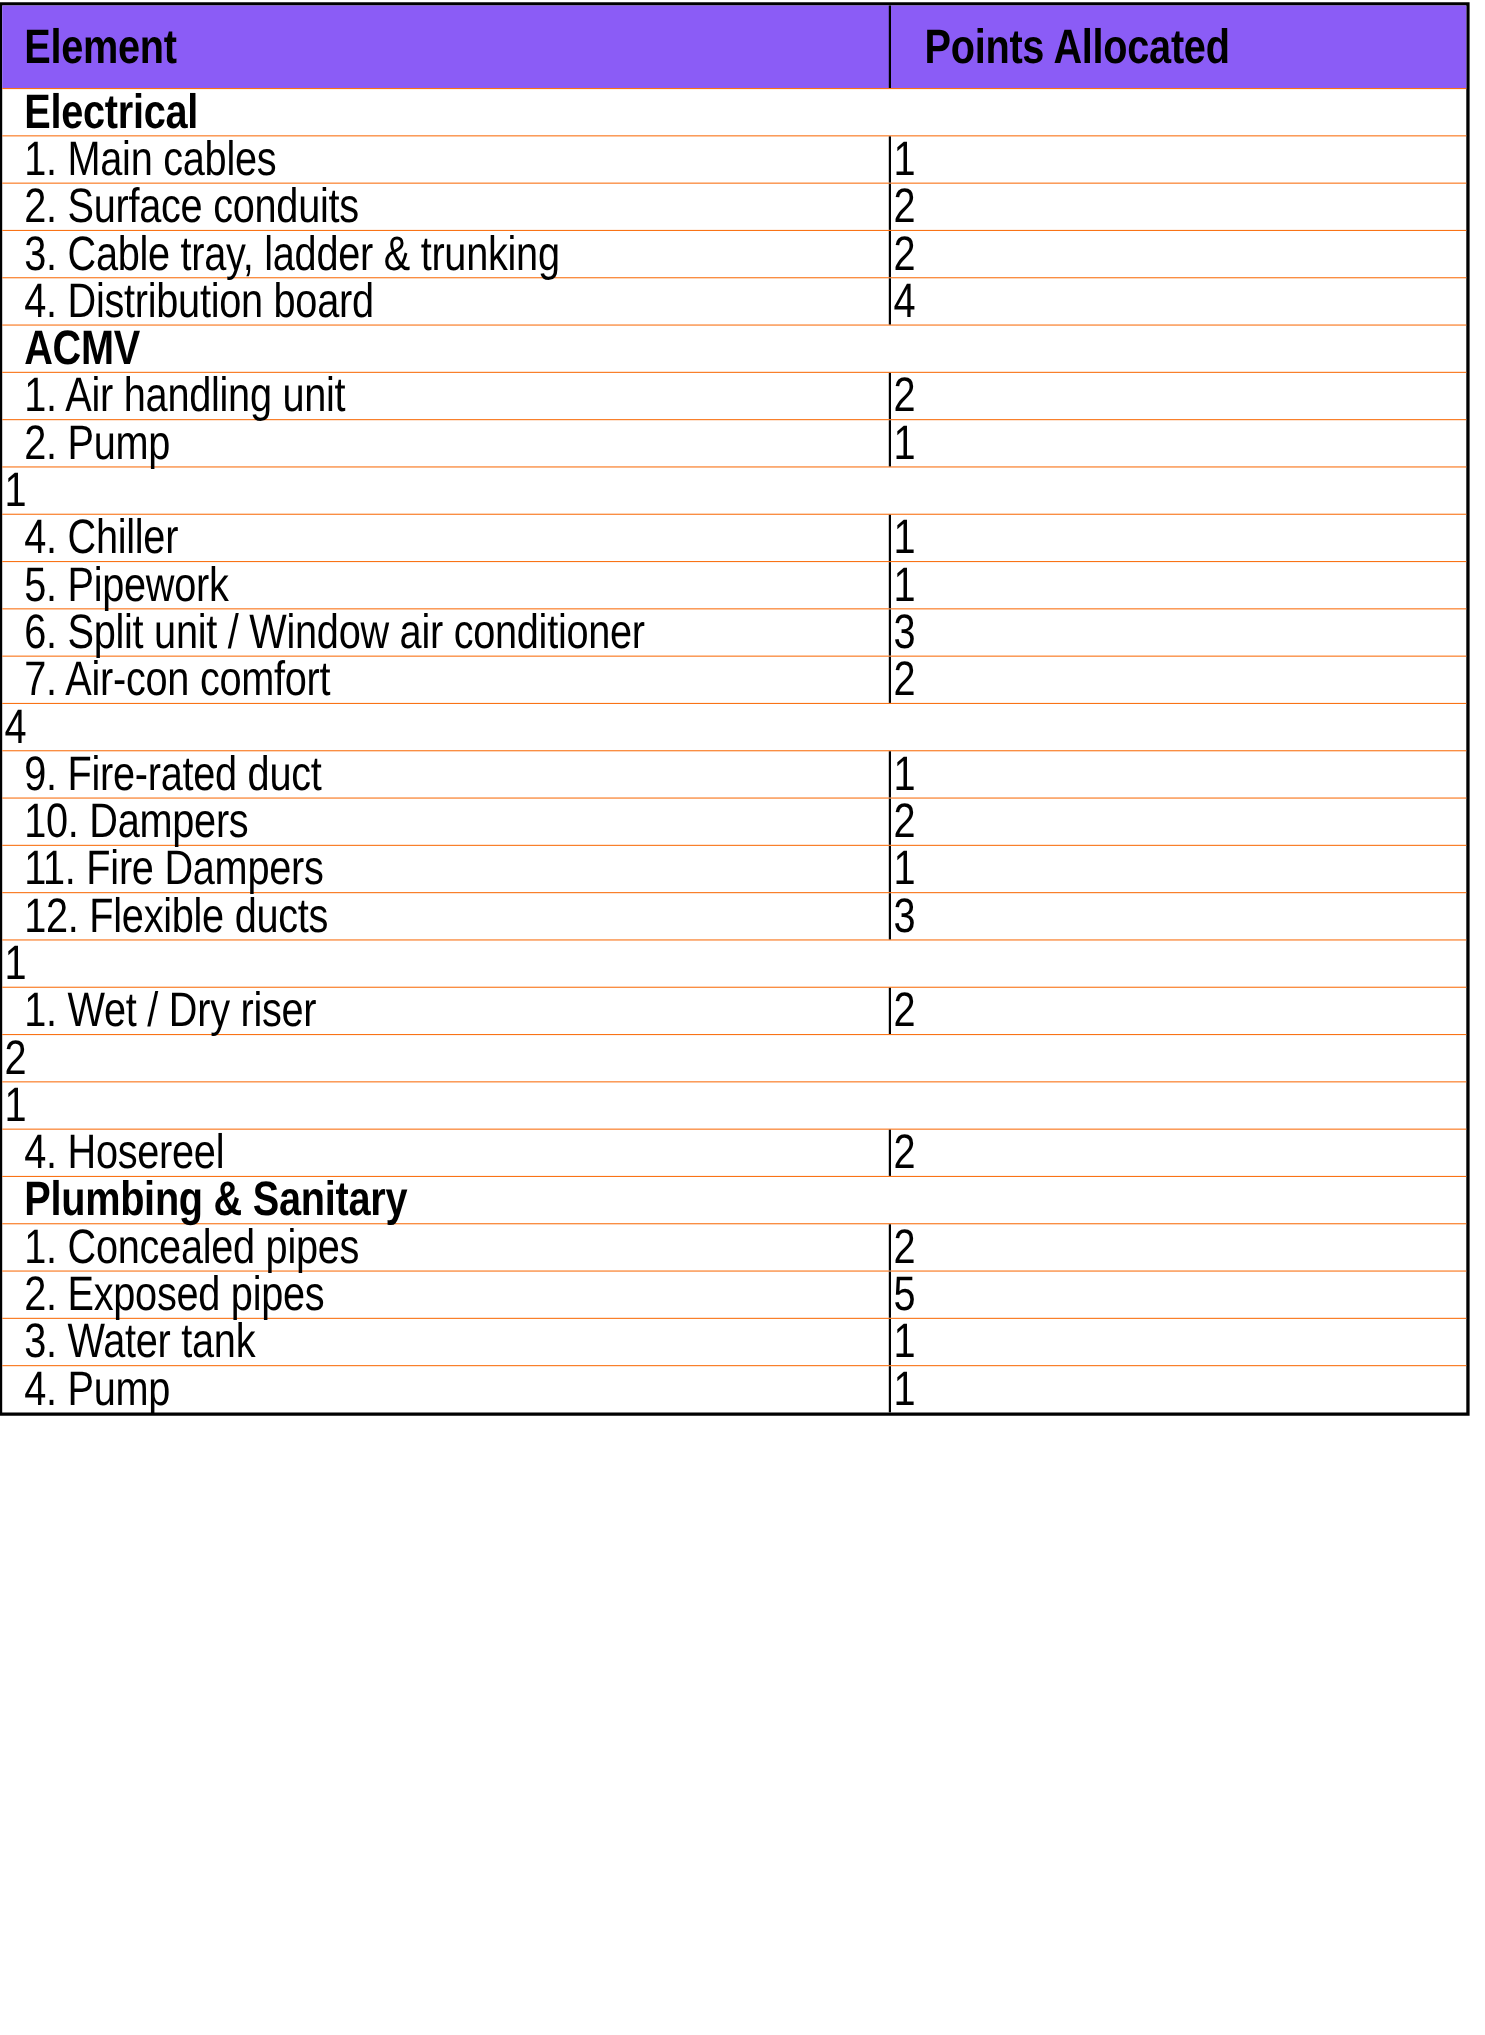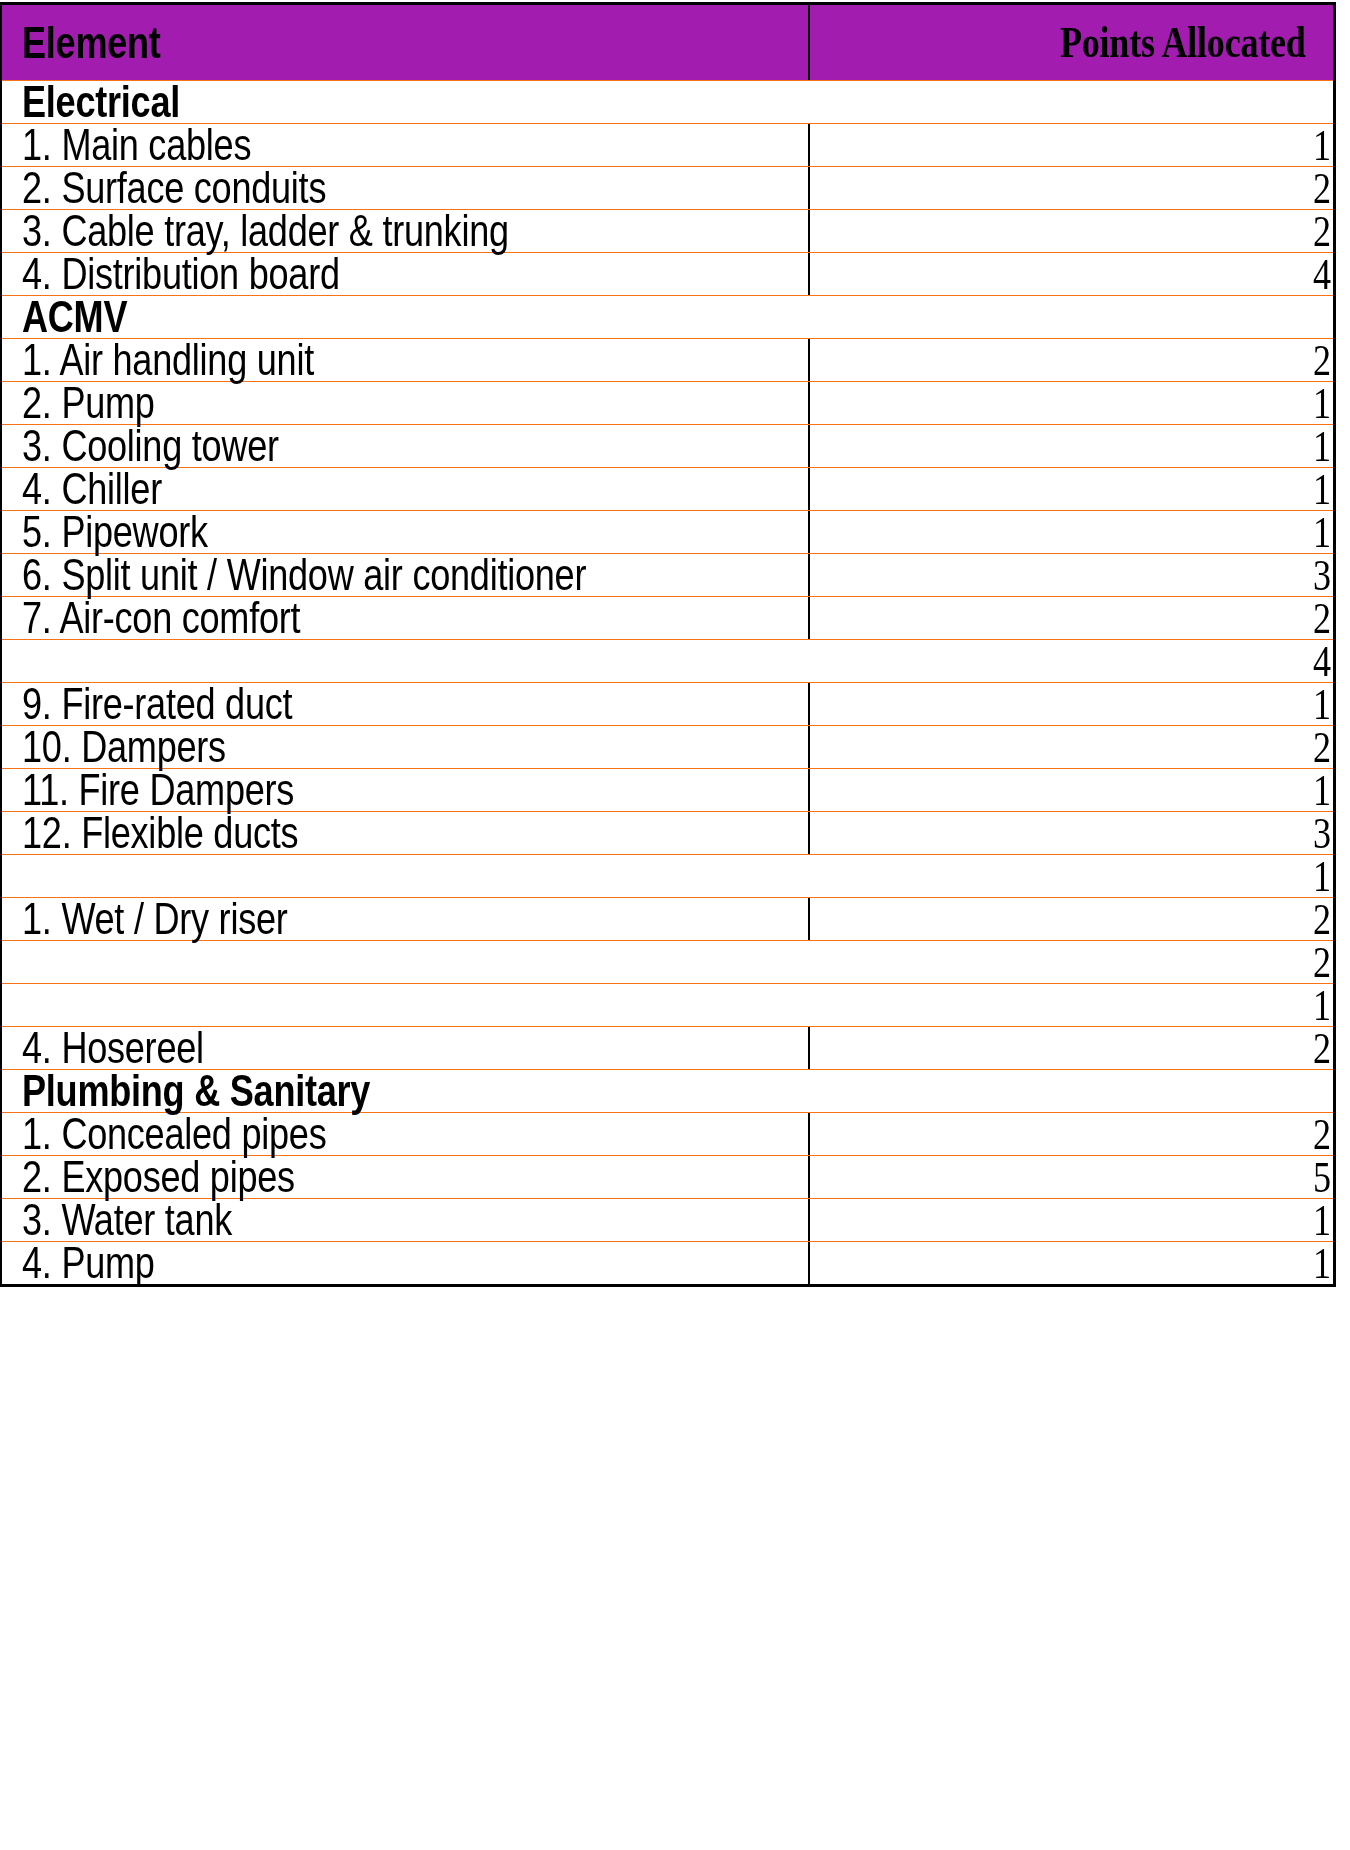--- a/index.html
+++ b/index.html
@@ -26,38 +26,37 @@
   }
   .row {
     display: flex;
     height: 43px;
     border-top: 1px solid #f97316;
     box-sizing: border-box;
   }
   .row.header {
     height: 75px;
     border-top: none;
-    background: #a21caf;
+    background: #8b5cf6;
   }
   .cell {
     box-sizing: border-box;
     display: flex;
     align-items: center;
     overflow: visible;
     white-space: nowrap;
   }
   .c-elem {
     width: 808px;
     padding-left: 20px;
     border-right: 2px solid #000;
   }
   .c-pts {
     flex: 1;
-    justify-content: flex-end;
-    font-family: Liberation Serif, serif;
+    justify-content: flex-start;
   }
   .section .c-elem {
     width: 100%;
     border-right: none;
   }
   .txt {
     display: inline-block;
     font-size: 44px;
     transform: scaleX(0.82);
     transform-origin: left center;
@@ -139,23 +138,20 @@
       </div>
       <div class="row">
         <div class="cell c-elem">
           <span class="txt">2. Pump</span>
         </div>
         <div class="cell c-pts">
           <span class="txt">1</span>
         </div>
       </div>
       <div class="row">
-        <div class="cell c-elem">
-          <span class="txt">3. Cooling tower</span>
-        </div>
         <div class="cell c-pts">
           <span class="txt">1</span>
         </div>
       </div>
       <div class="row">
         <div class="cell c-elem">
           <span class="txt">4. Chiller</span>
         </div>
         <div class="cell c-pts">
           <span class="txt">1</span>

